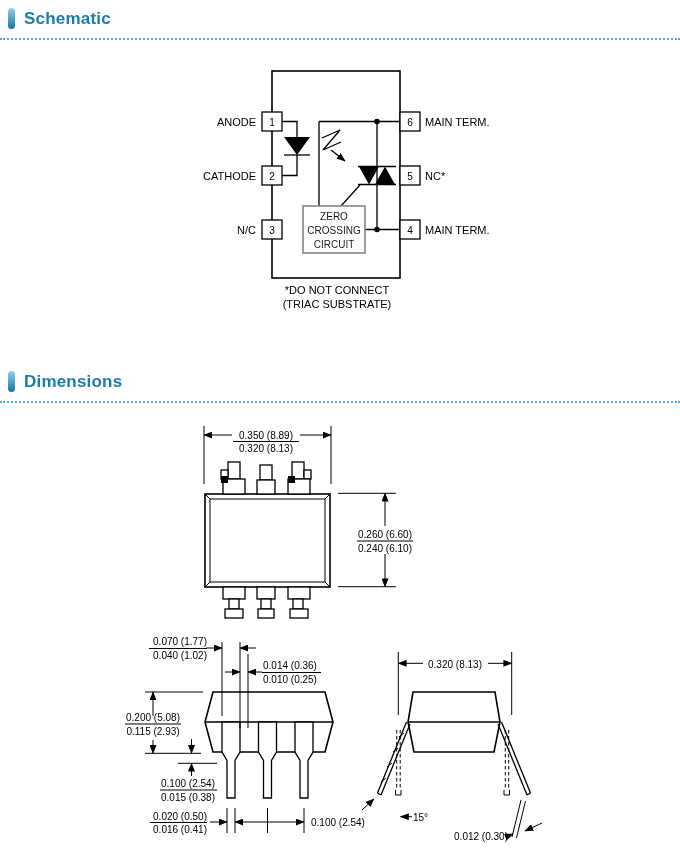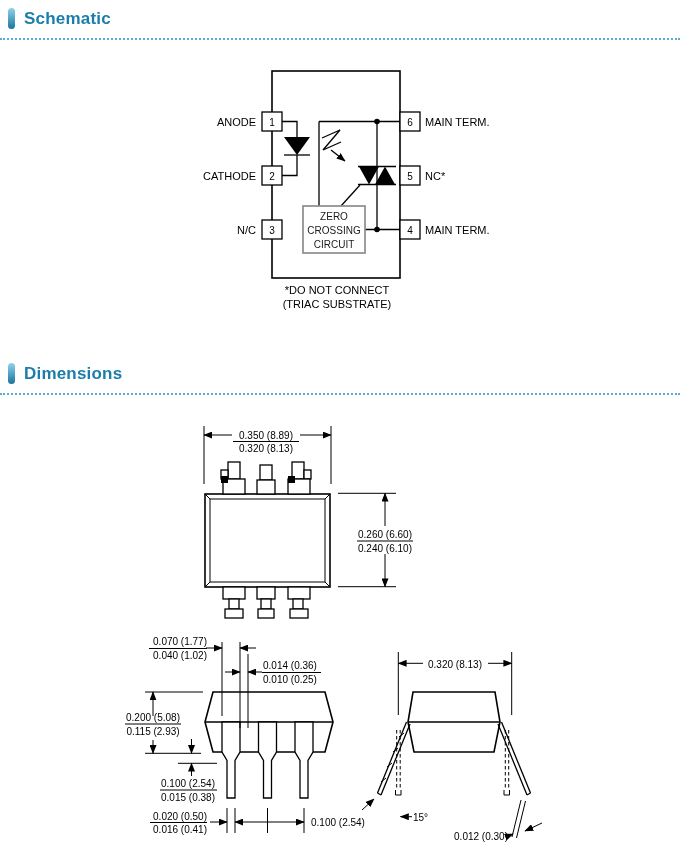--- a/index.html
+++ b/index.html
@@ -100,21 +100,21 @@
     <rect class="gry" x="303" y="146" width="62" height="47"></rect>
     <text class="zcc mid" x="334" y="160">ZERO</text>
     <text class="zcc mid" x="334" y="174">CROSSING</text>
     <text class="zcc mid" x="334" y="188">CIRCUIT</text>
   </g>
 
   <text class="t11 mid" x="337" y="234">*DO NOT CONNECT</text>
   <text class="t11 mid" x="337" y="248">(TRIAC SUBSTRATE)</text>
 </svg>
 
-<div class="sec-hdr" style="top:355px">
+<div class="sec-hdr" style="top:363px">
   <span class="sec-bar"></span>
   <span class="sec-ttl">Dimensions</span>
 </div>
 
 <svg style="top:390px" width="680" height="463" viewBox="0 0 680 463">
 
   <g>
 
     <g>
       <line class="thin" x1="204" y1="36" x2="204" y2="94"></line>

